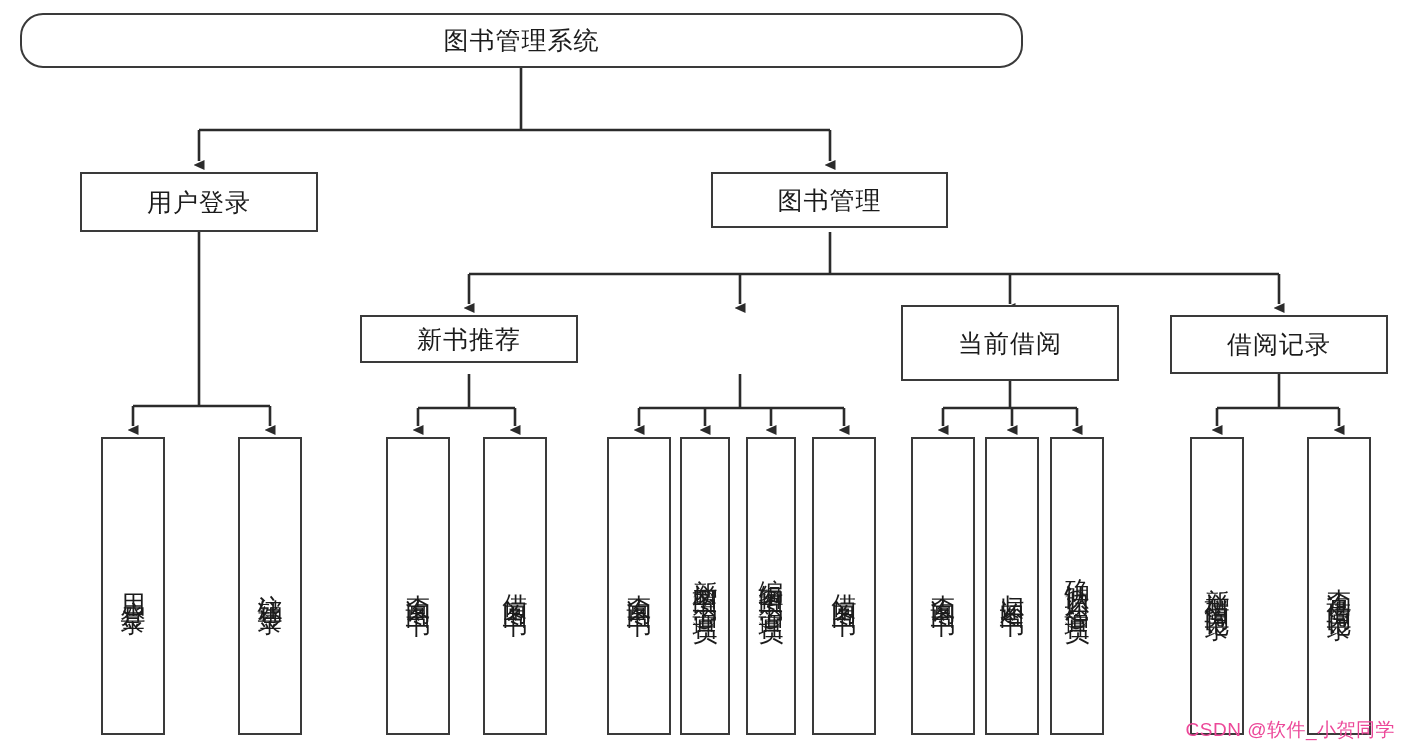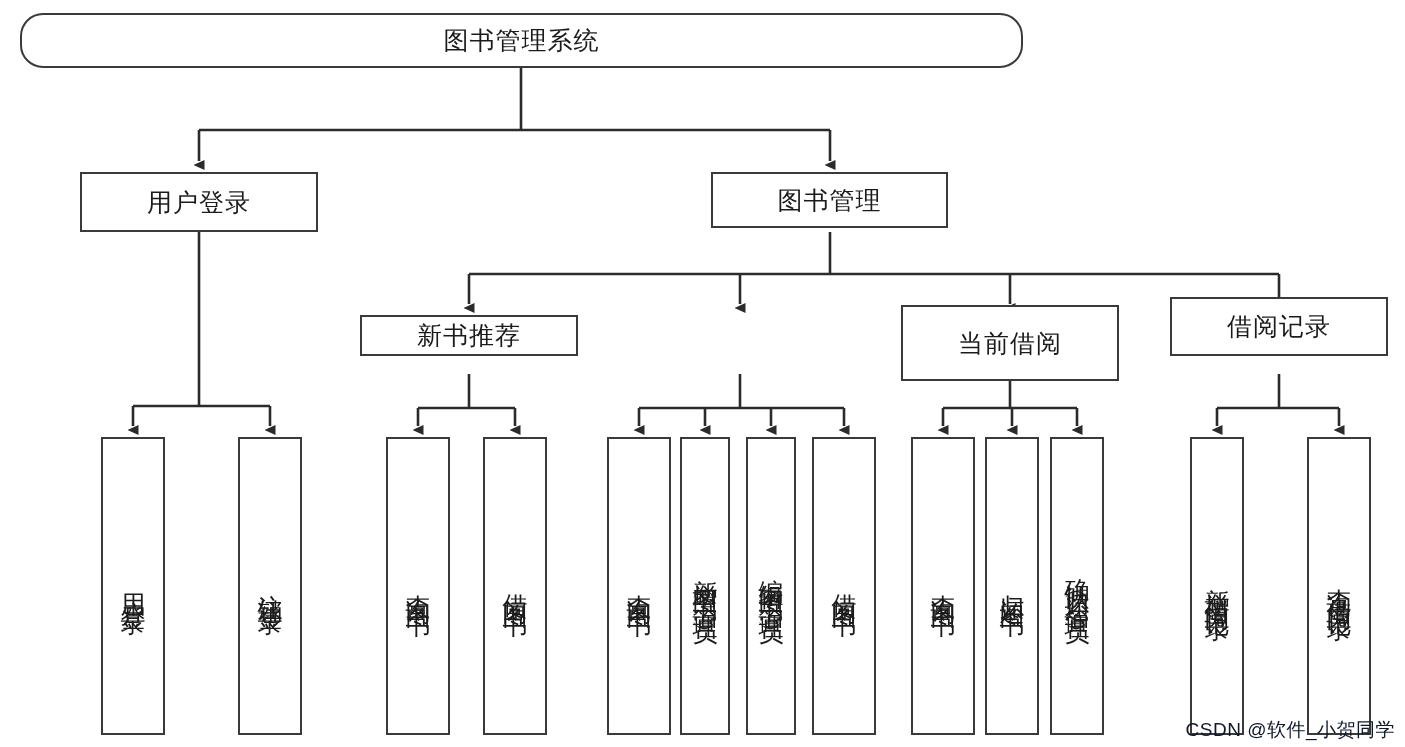--- a/index.html
+++ b/index.html
@@ -52,21 +52,21 @@
   }
   .node .htext {
     display: block;
     white-space: nowrap;
   }
   .watermark {
     position: absolute;
     right: 10px;
     bottom: 4px;
     font-size: 19px;
-    color: #0f172a;
+    color: #ec4899;
     letter-spacing: 0.5px;
     white-space: nowrap;
     margin-left: 44px;
   }
 </style>
 </head>
 <body>
 
 <div id="canvas">
 
@@ -124,27 +124,27 @@
     <span class="htext">图书管理系统</span>
   </div>
 
   <div class="node horiz" style="left:80px; top:172px; width:238px; height:60px;">
     <span class="htext">用户登录</span>
   </div>
   <div class="node horiz" style="left:711px; top:172px; width:237px; height:56px;">
     <span class="htext">图书管理</span>
   </div>
 
-  <div class="node horiz" style="left:360px; top:315px; width:218px; height:41px;">
+  <div class="node horiz" style="left:360px; top:315px; width:218px; height:48px;">
     <span class="htext">新书推荐</span>
   </div>
   <div class="node horiz" style="left:901px; top:305px; width:218px; height:76px;">
     <span class="htext">当前借阅</span>
   </div>
-  <div class="node horiz" style="left:1170px; top:297px; width:218px; height:59px;">
+  <div class="node horiz" style="left:1170px; top:315px; width:218px; height:59px;">
     <span class="htext">借阅记录</span>
   </div>
 
   <div class="node vert" style="left:101px; top:437px; width:64px; height:298px;">
     <span class="vtext">用户登录</span>
   </div>
   <div class="node vert" style="left:238px; top:437px; width:64px; height:298px;">
     <span class="vtext">注销登录</span>
   </div>
 

